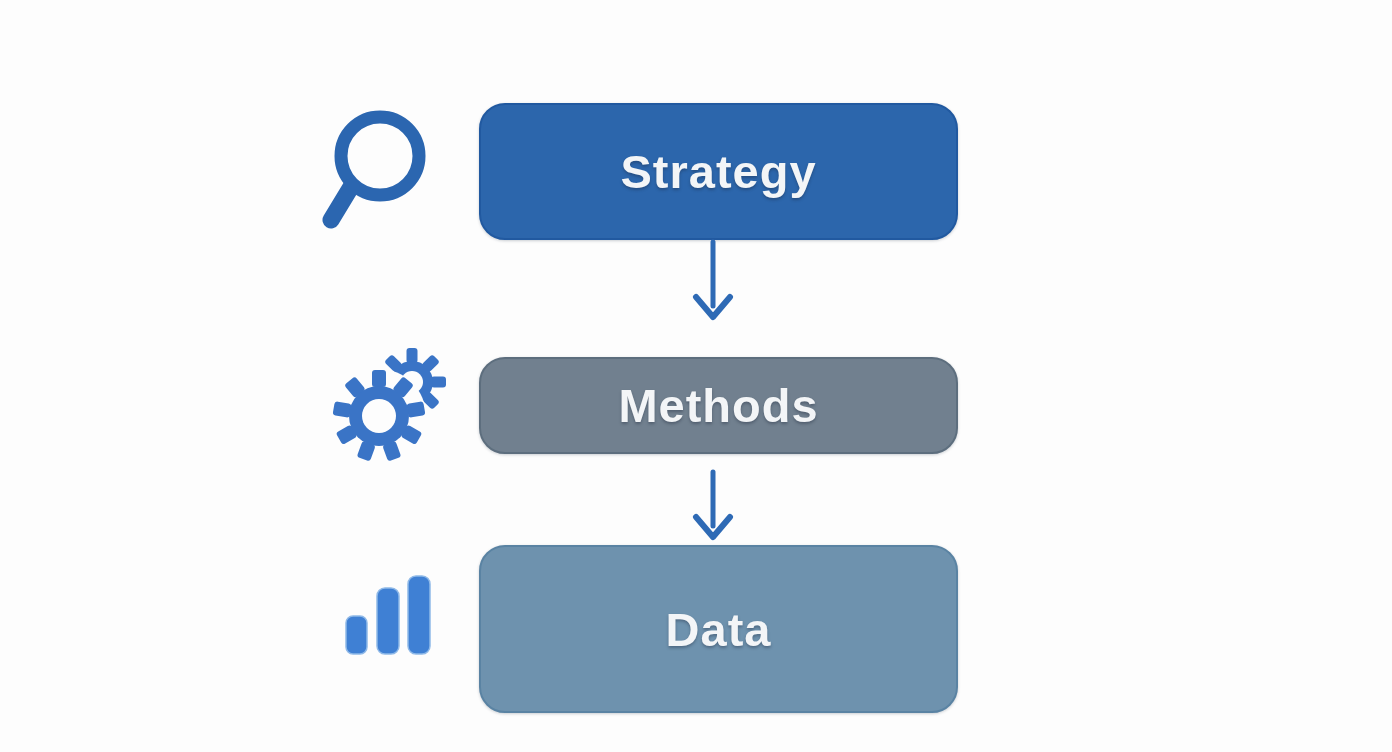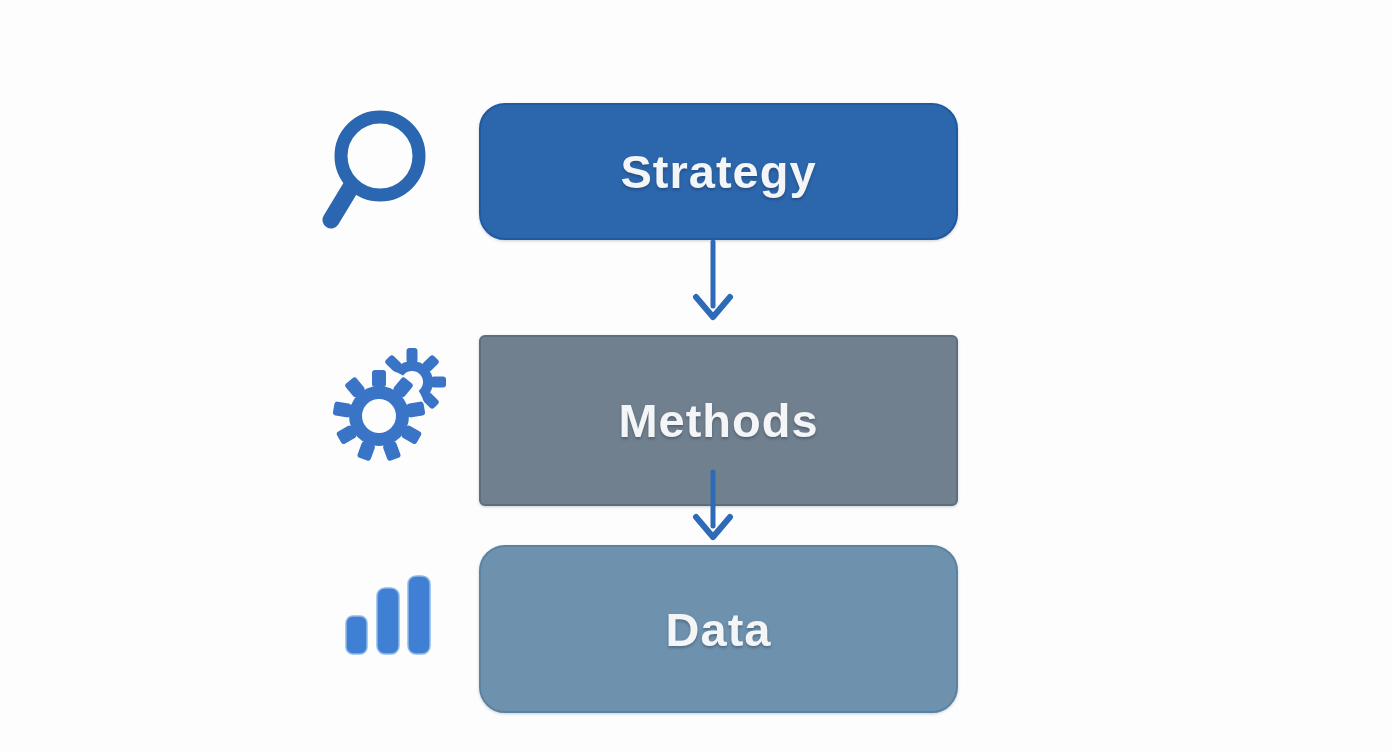--- a/index.html
+++ b/index.html
@@ -17,21 +17,21 @@
   .box {
     position: absolute;
     left: 479px; width: 479px;
     border-radius: 26px;
     display: flex; align-items: center; justify-content: center;
     border: 2px solid transparent;
     box-sizing: border-box;
     box-shadow: 0 1px 3px rgba(20,35,60,0.22);
   }
   #box-strategy { top: 103px; height: 137px; }
-  #box-methods  { top: 335px; height: 171px; border-radius: 6px; }
+  #box-methods  { top: 357px; height: 97px; }
   #box-data     { top: 545px; height: 168px; }
   .box-label {
     font-size: 47px;
     font-weight: 700;
     letter-spacing: 1px;
     text-shadow: 0 2px 3px rgba(25,35,55,0.35);
   }
   .icon { position: absolute; }
   #icon-magnifier { left: 322px; top: 100px; }
   #icon-gears     { left: 330px; top: 340px; }

